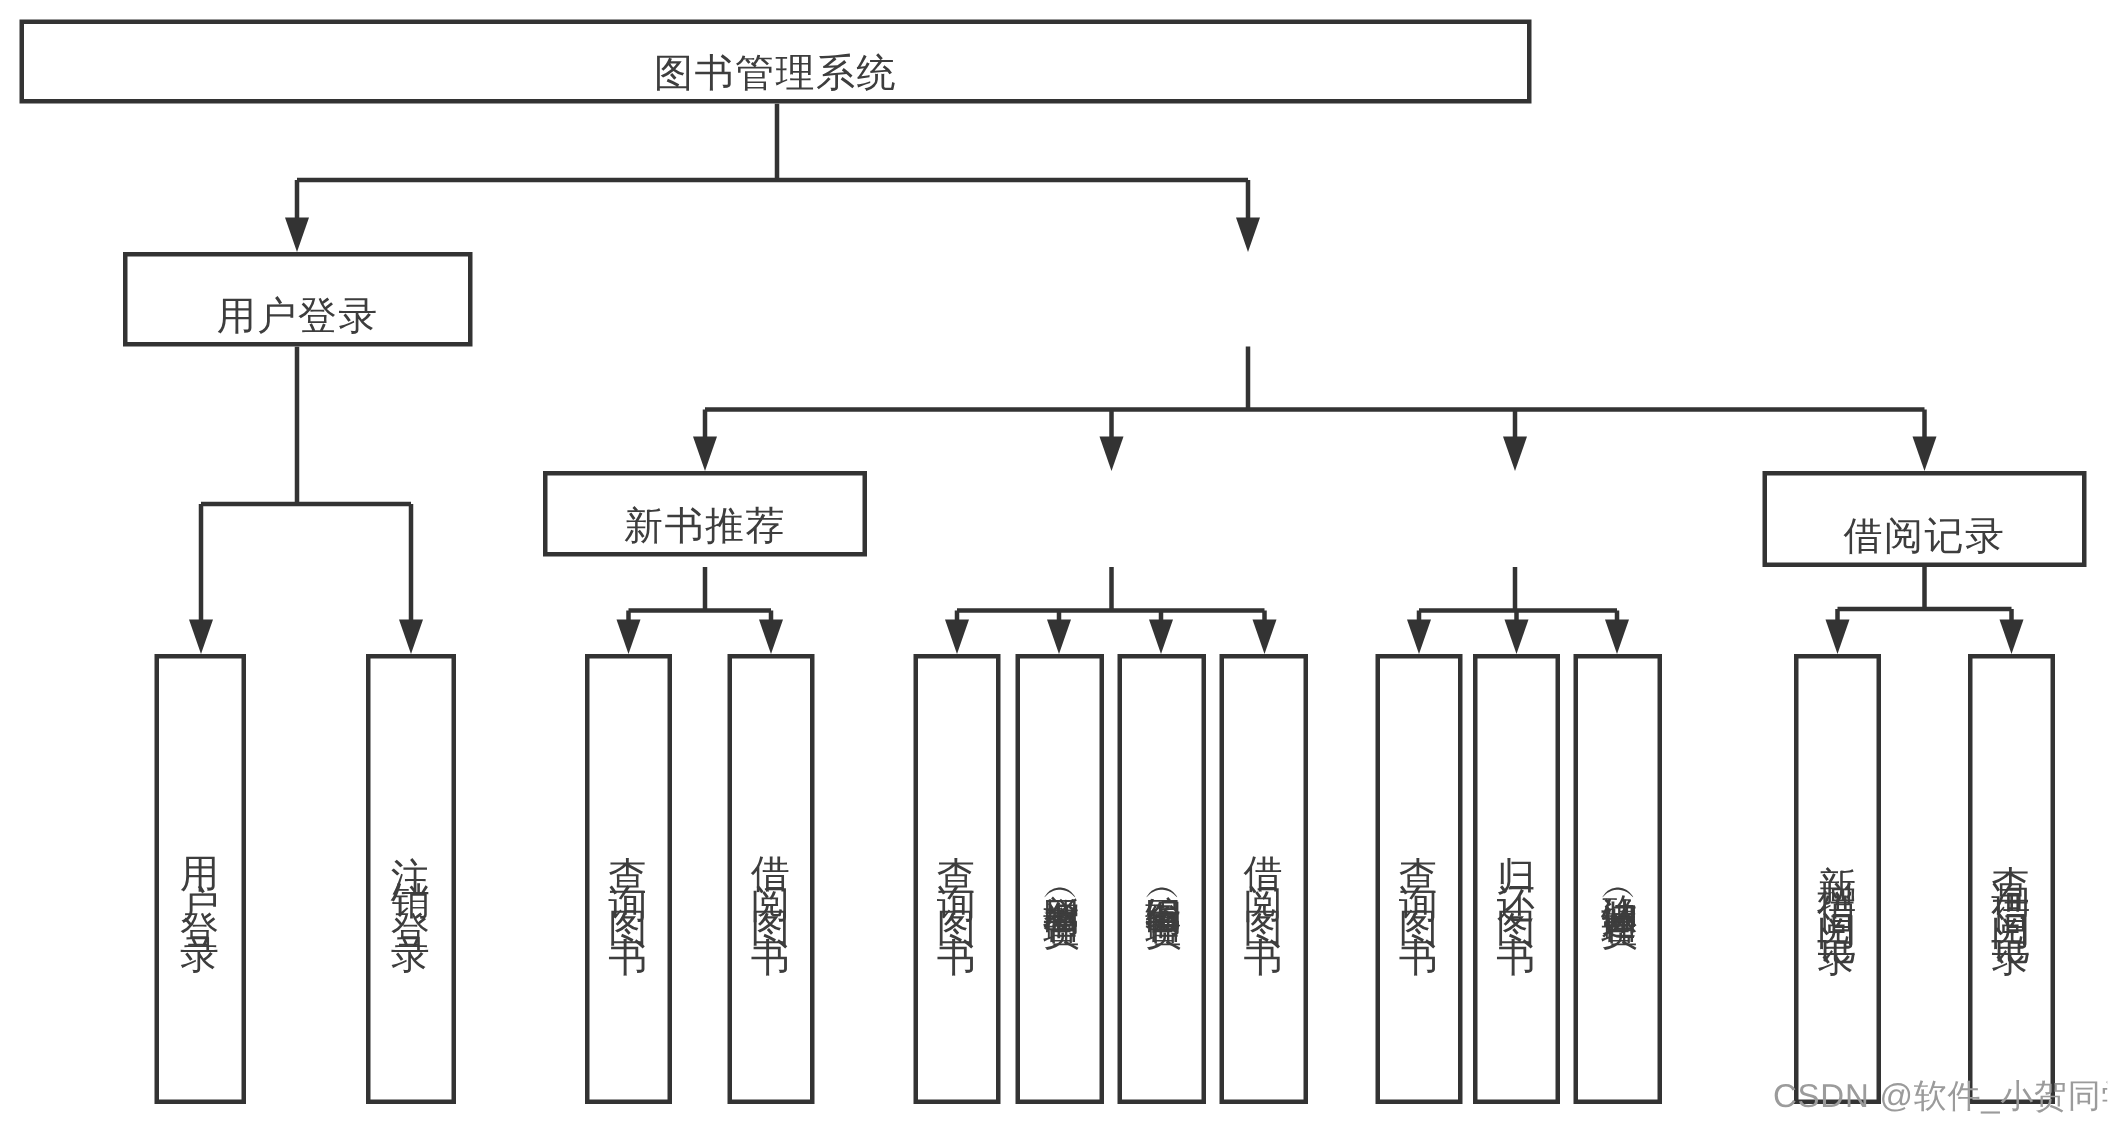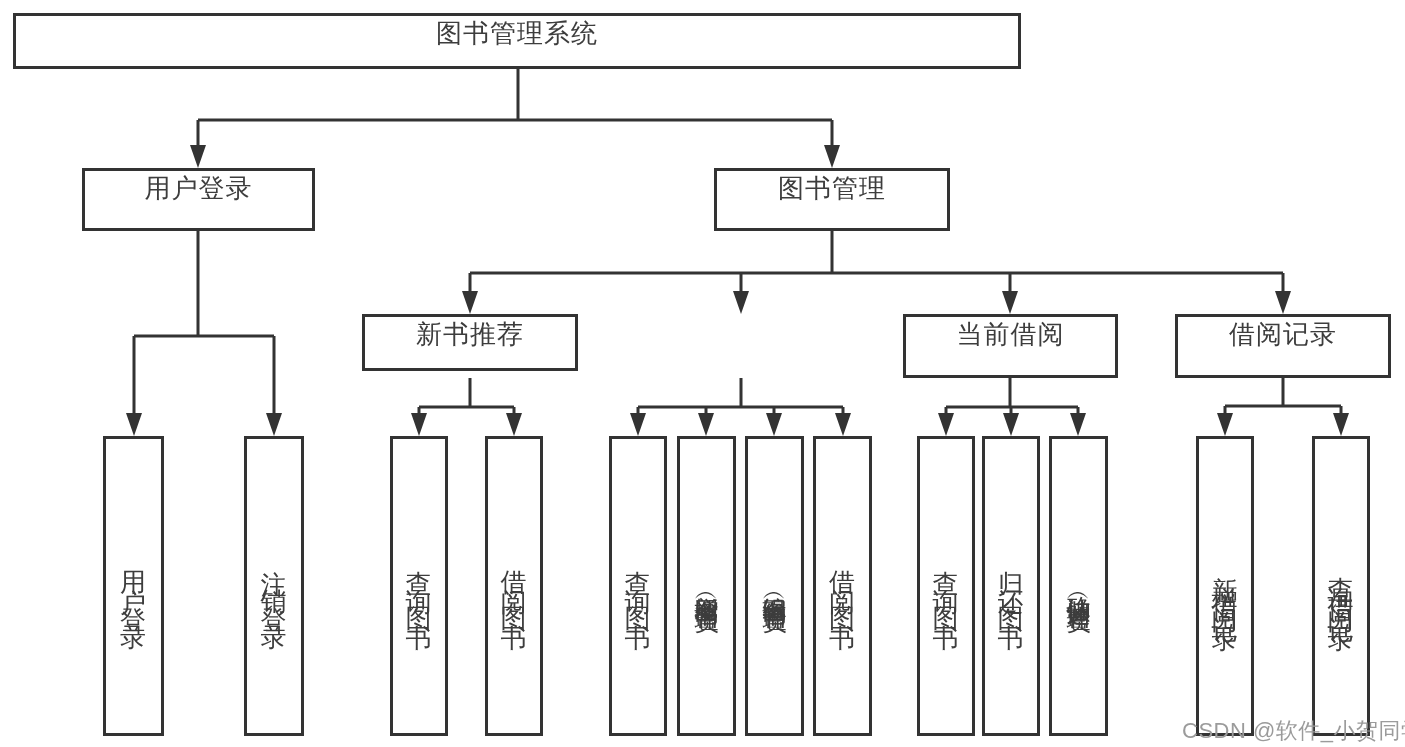--- a/index.html
+++ b/index.html
@@ -17,21 +17,21 @@
     overflow:hidden;
     font-family:"Liberation Sans","DejaVu Sans",sans-serif;
     color:var(--text);
   }
   .connectors{position:absolute;left:0;top:0;z-index:1;}
   .hbox{
     position:absolute;
     box-sizing:border-box;
     border:3px solid var(--line);
     background:var(--box-fill);
-    display:flex;align-items:flex-start;justify-content:center;
+    display:flex;align-items:flex-end;justify-content:center;
     z-index:2;
     font-size:26px;
     letter-spacing:1px;
     white-space:nowrap;
     font-family:Liberation Mono, monospace;
   }
   .leaf{
     position:absolute;
     top:436px;height:300px;
     box-sizing:border-box;
@@ -97,29 +97,23 @@
     </g>
   </svg>
 
   <div class="hbox" style="left:13px;top:13px;width:1008px;height:56px">
     <span>图书管理系统</span>
   </div>
 
   <div class="hbox" style="left:82px;top:168px;width:233px;height:63px">
     <span>用户登录</span>
   </div>
-  <div class="hbox" style="left:714px;top:168px;width:236px;height:63px">
-    <span>图书管理</span>
-  </div>
 
   <div class="hbox" style="left:362px;top:314px;width:216px;height:57px">
     <span>新书推荐</span>
-  </div>
-  <div class="hbox" style="left:903px;top:314px;width:215px;height:64px">
-    <span>当前借阅</span>
   </div>
   <div class="hbox" style="left:1175px;top:314px;width:216px;height:64px">
     <span>借阅记录</span>
   </div>
 
   <div class="leaf" style="left:103px;width:61px">
     <span class="vtext ls-wide">用户登录</span>
   </div>
   <div class="leaf" style="left:244px;width:60px">
     <span class="vtext ls-wide">注销登录</span>

